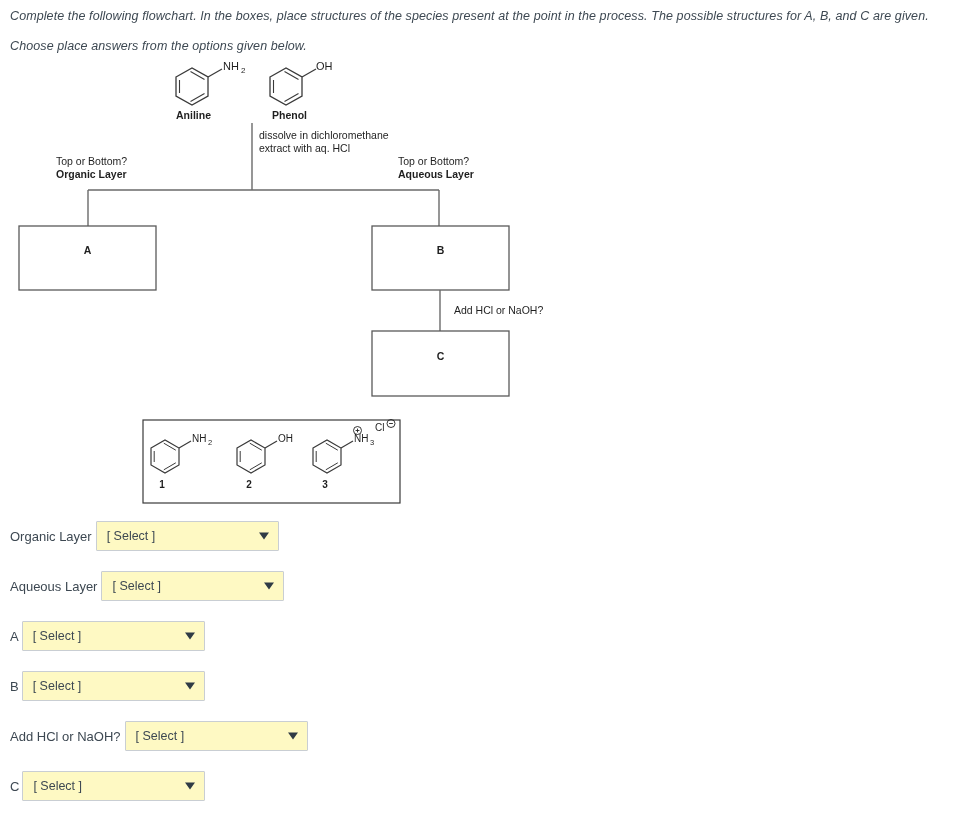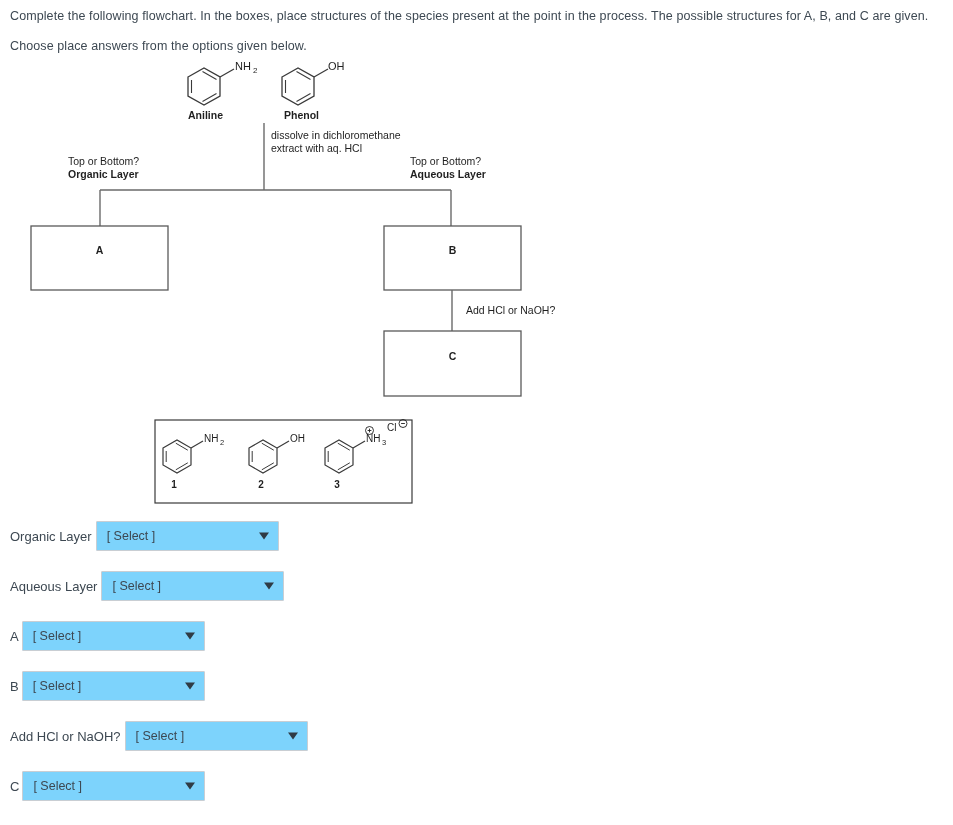--- a/index.html
+++ b/index.html
@@ -19,28 +19,29 @@
 
   
   .prompt {
     position: absolute;
     left: 10px;
     font-size: 12.5px;
     line-height: 1.4;
     color: #3d4852;
     letter-spacing: 0.1px;
     white-space: nowrap;
+    font-style: italic;
   }
   #prompt-line-1 { top: 8px; }
   #prompt-line-2 { top: 38px; }
 
   
   #flowchart {
     position: absolute;
-    left: 16px;
+    left: 4px;
     top: 55px;
     width: 846px;
     height: 460px;
   }
   #flowchart svg { display: block; }
 
   
   .dd-row {
     position: absolute;
     left: 10px;
@@ -51,21 +52,21 @@
     font-size: 13px;
     color: #3d4852;
     white-space: nowrap;
     padding-right: 4px;
   }
   .dd {
     position: relative;
     height: 30px;
     box-sizing: border-box;
     border: 1px solid #c9ced3;
-    background: #7dd3fc;
+    background: #fef9c3;
     border-radius: 1px;
     display: flex;
     align-items: center;
     cursor: pointer;
   }
   .dd-value {
     font-size: 12.5px;
     color: #3d4852;
     padding-left: 10px;
     white-space: nowrap;

